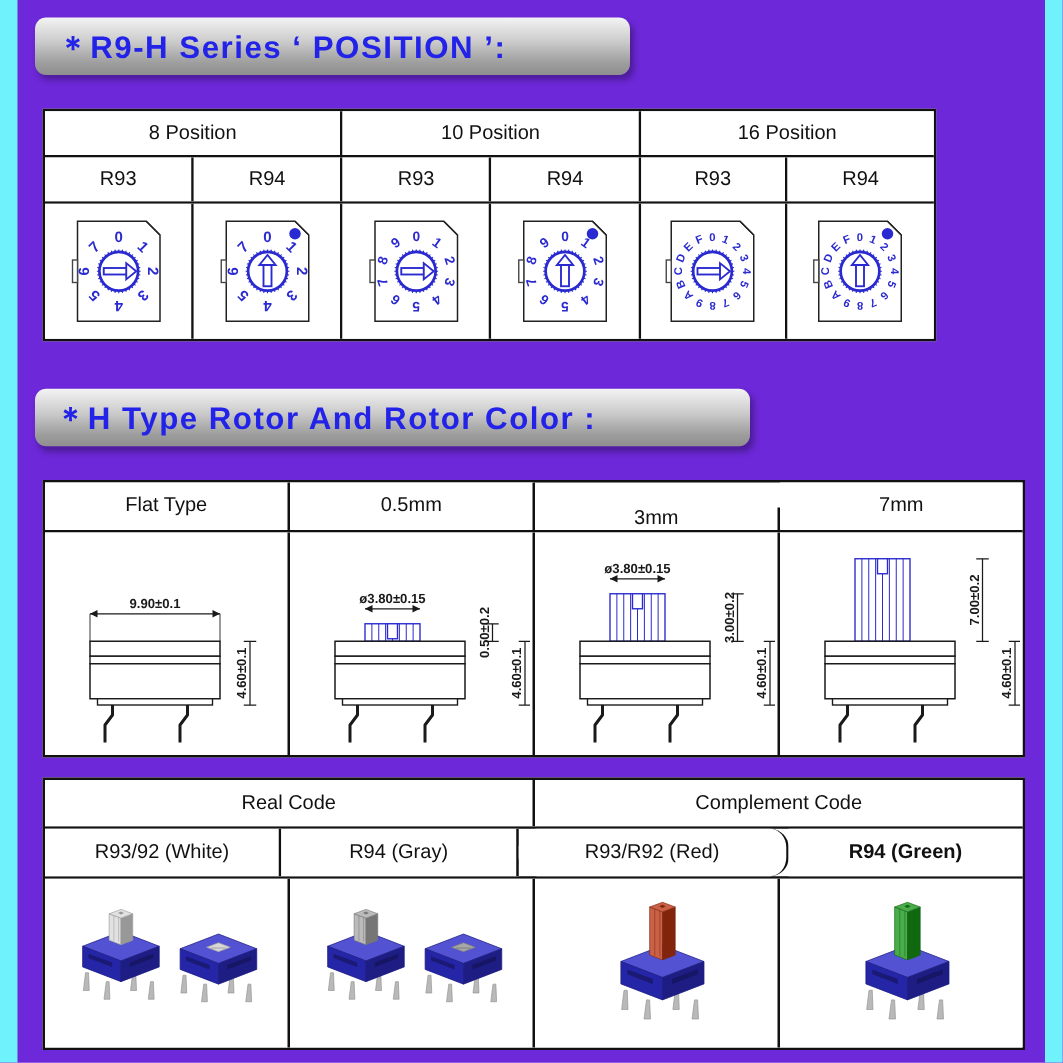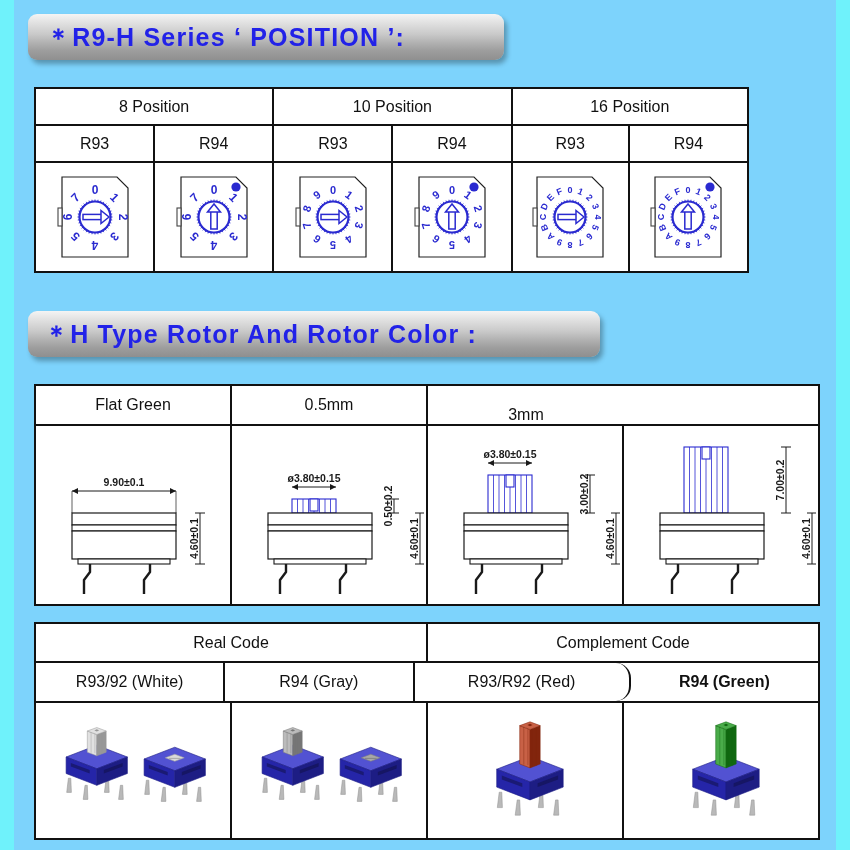--- a/index.html
+++ b/index.html
@@ -13,21 +13,21 @@
     font-family: "Liberation Sans", sans-serif;
     overflow: hidden;
     position: relative;
   }
   .page {
     position: absolute;
     inset: 0;
     box-sizing: border-box;
     border-left: 14px solid #6ff2fb;
     border-right: 14px solid #6ff2fb;
-    background: #7dd3fc;
+    background: #6d28d9;
   }
   .inner {
     position: relative;
     width: 822px;
     height: 850px;
     margin-left: 0;
   }
 
   
   .banner {
@@ -502,27 +502,30 @@
     </div>
   </div>
 
   <div class="banner" style="left:14px; top:311px; width:572px;padding-left:16px;">
     <span class="banner-text">＊H  Type  Rotor  And  Rotor  Color :</span>
   </div>
 
   <div class="tbl" style="left:20px; top:384px; width:786px; height:222px;">
     <div class="trow row-div" style="height:38px;">
       <div class="tcell" style="width:196px;">
-        <span>Flat Green</span>
+        <span>Flat Type</span>
           </div>
       <div class="tcell" style="width:196px;">
         <span>0.5mm</span>
           </div>
       <div class="tcell" style="width:196px;margin-top:20px;">
         <span>3mm</span>
+          </div>
+      <div class="tcell" style="width:194px;">
+        <span>7mm</span>
           </div>
     </div>
     <div class="trow" style="height:180px;">
       <div class="tcell" style="width:196px;">
         <div class="dial-wrap">
               <svg width="190" height="176" viewBox="0 0 190 176">
                 <rect x="34" y="86" width="104" height="12" fill="#fff" stroke="#1a1a1a" stroke-width="1.2"></rect>
                 <rect x="34" y="98" width="104" height="6" fill="#fff" stroke="#1a1a1a" stroke-width="1.1"></rect>
                 <rect x="34" y="104" width="104" height="28" fill="#fff" stroke="#1a1a1a" stroke-width="1.2"></rect>
                 <rect x="40" y="132" width="92" height="5" fill="#fff" stroke="#1a1a1a" stroke-width="1.1"></rect>

